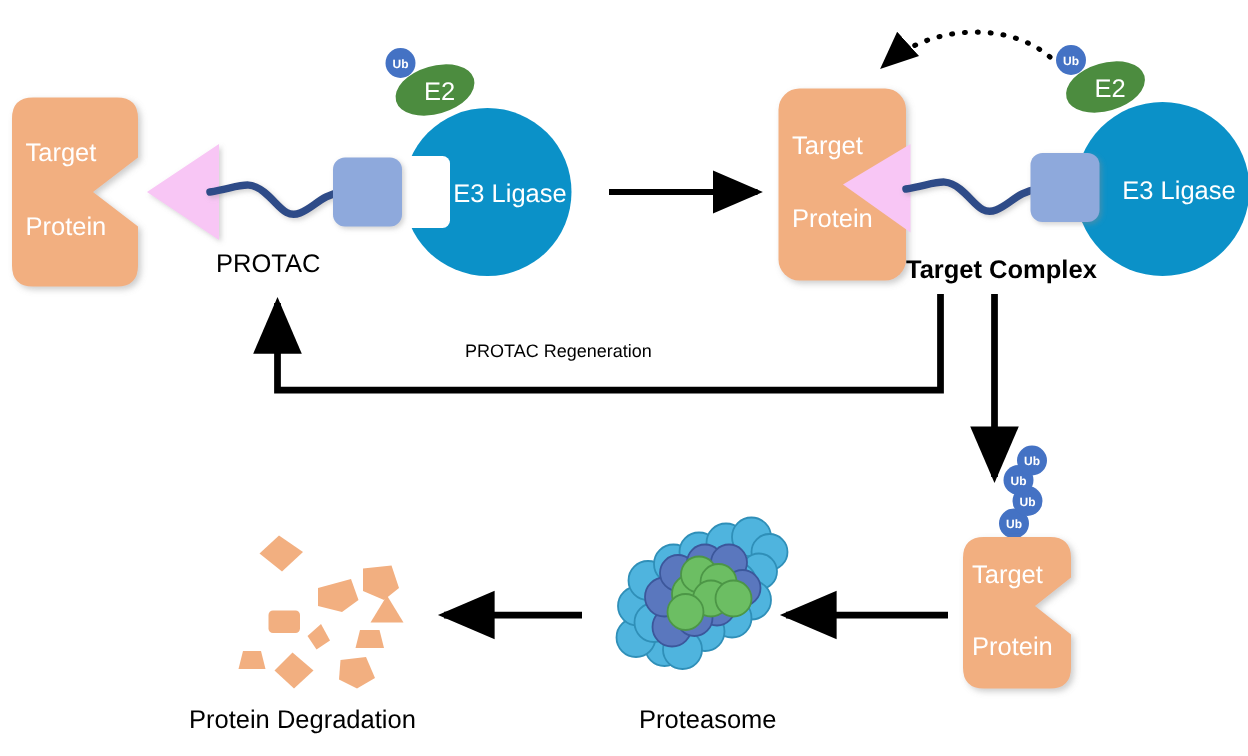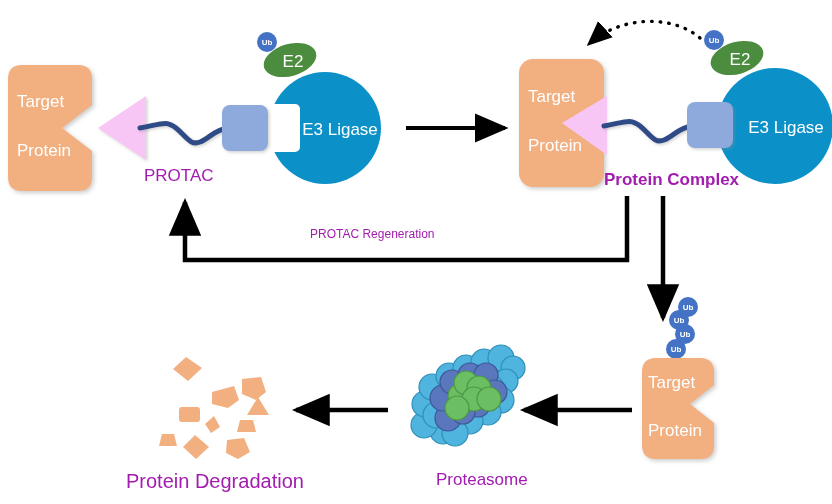--- a/index.html
+++ b/index.html
@@ -8,29 +8,29 @@
     background:#ffffff;
     font-family:"Liberation Sans","DejaVu Sans",sans-serif;
     overflow:hidden;
     position:relative;
   }
   #stage{position:absolute;inset:0;width:832px;height:504px;}
   svg#canvas{position:absolute;left:0;top:0;width:832px;height:504px;display:block;}
   .lbl{
     position:absolute;
     font-family:"Liberation Sans","DejaVu Sans",sans-serif;
-    color:#a21caf;
+    color:#000000;
     white-space:nowrap;
     user-select:none;
   }
   .lbl-protac{left:144px;top:166px;font-size:17px;}
   .lbl-ternary{left:604px;top:170px;font-size:17px;font-weight:700;}
   .lbl-regen{left:310px;top:227px;font-size:12px;}
-  .lbl-proteasome{left:436px;top:470px;font-size:17px;}
-  .lbl-degradation{left:126px;top:470px;font-size:20px;}
+  .lbl-proteasome{left:426px;top:470px;font-size:17px;}
+  .lbl-degradation{left:126px;top:470px;font-size:17px;}
   .shapetext{
     fill:#ffffff;
     font-family:"Liberation Sans","DejaVu Sans",sans-serif;
     font-size:17px;
     dominant-baseline:middle;
   }
   .ubtext{
     fill:#ffffff;
     font-family:"Liberation Sans","DejaVu Sans",sans-serif;
     font-size:8px;
@@ -200,18 +200,18 @@
       <path d="M205,424 L214,416 L220,427 L211,433 Z" fill="#F2AF80"></path>
       <path d="M240,420 L253,420 L256,432 L237,432 Z" fill="#F2AF80"></path>
       <path d="M162,434 L174,434 L177,446 L159,446 Z" fill="#F2AF80"></path>
       <path d="M195,435 L209,447 L196,459 L183,447 Z" fill="#F2AF80"></path>
       <path d="M227,440 L244,438 L250,452 L238,459 L226,453 Z" fill="#F2AF80"></path>
       <path d="M247,415 L258,397 L269,415 Z" fill="#F2AF80"></path>
     </g>
   </svg>
 
   <div class="lbl lbl-protac">PROTAC</div>
-  <div class="lbl lbl-ternary">Protein Complex</div>
+  <div class="lbl lbl-ternary">Target Complex</div>
   <div class="lbl lbl-regen">PROTAC Regeneration</div>
   <div class="lbl lbl-proteasome">Proteasome</div>
   <div class="lbl lbl-degradation">Protein Degradation</div>
 
 </div>
 
 </body></html>

